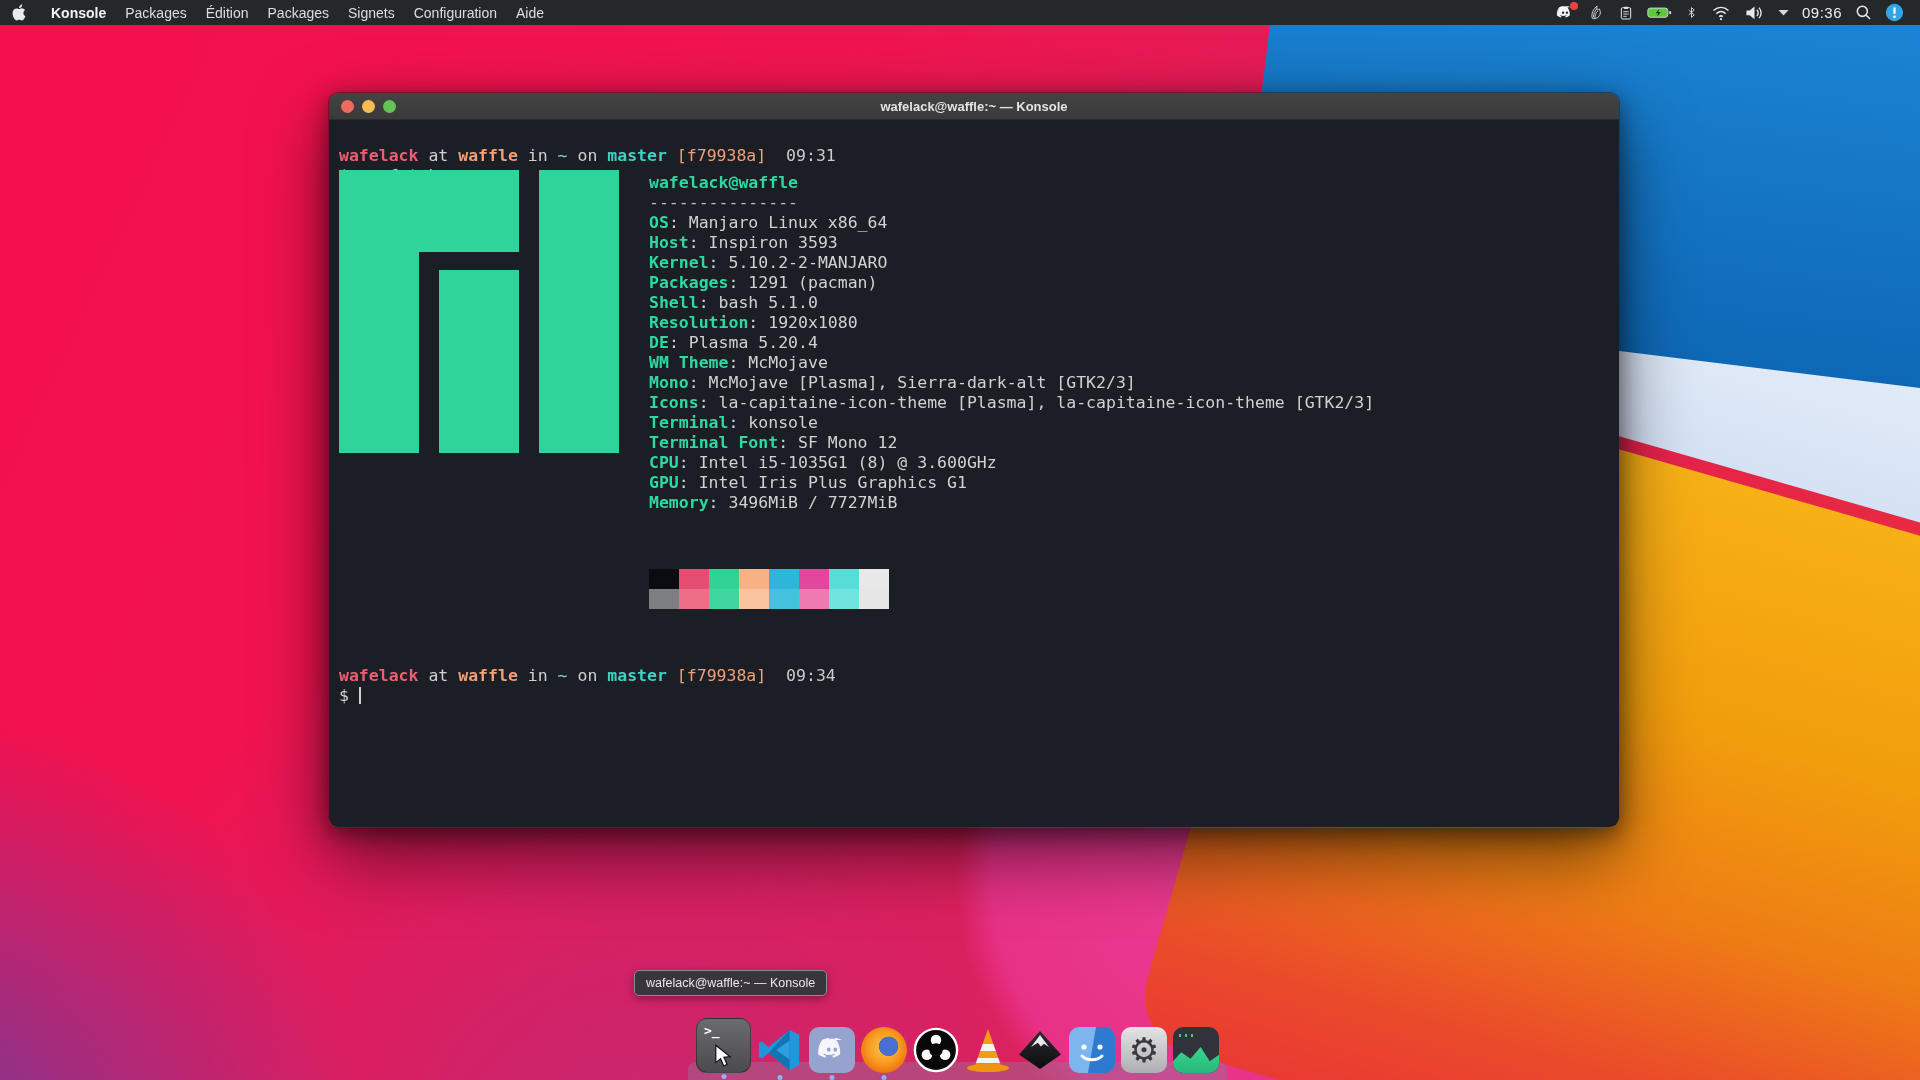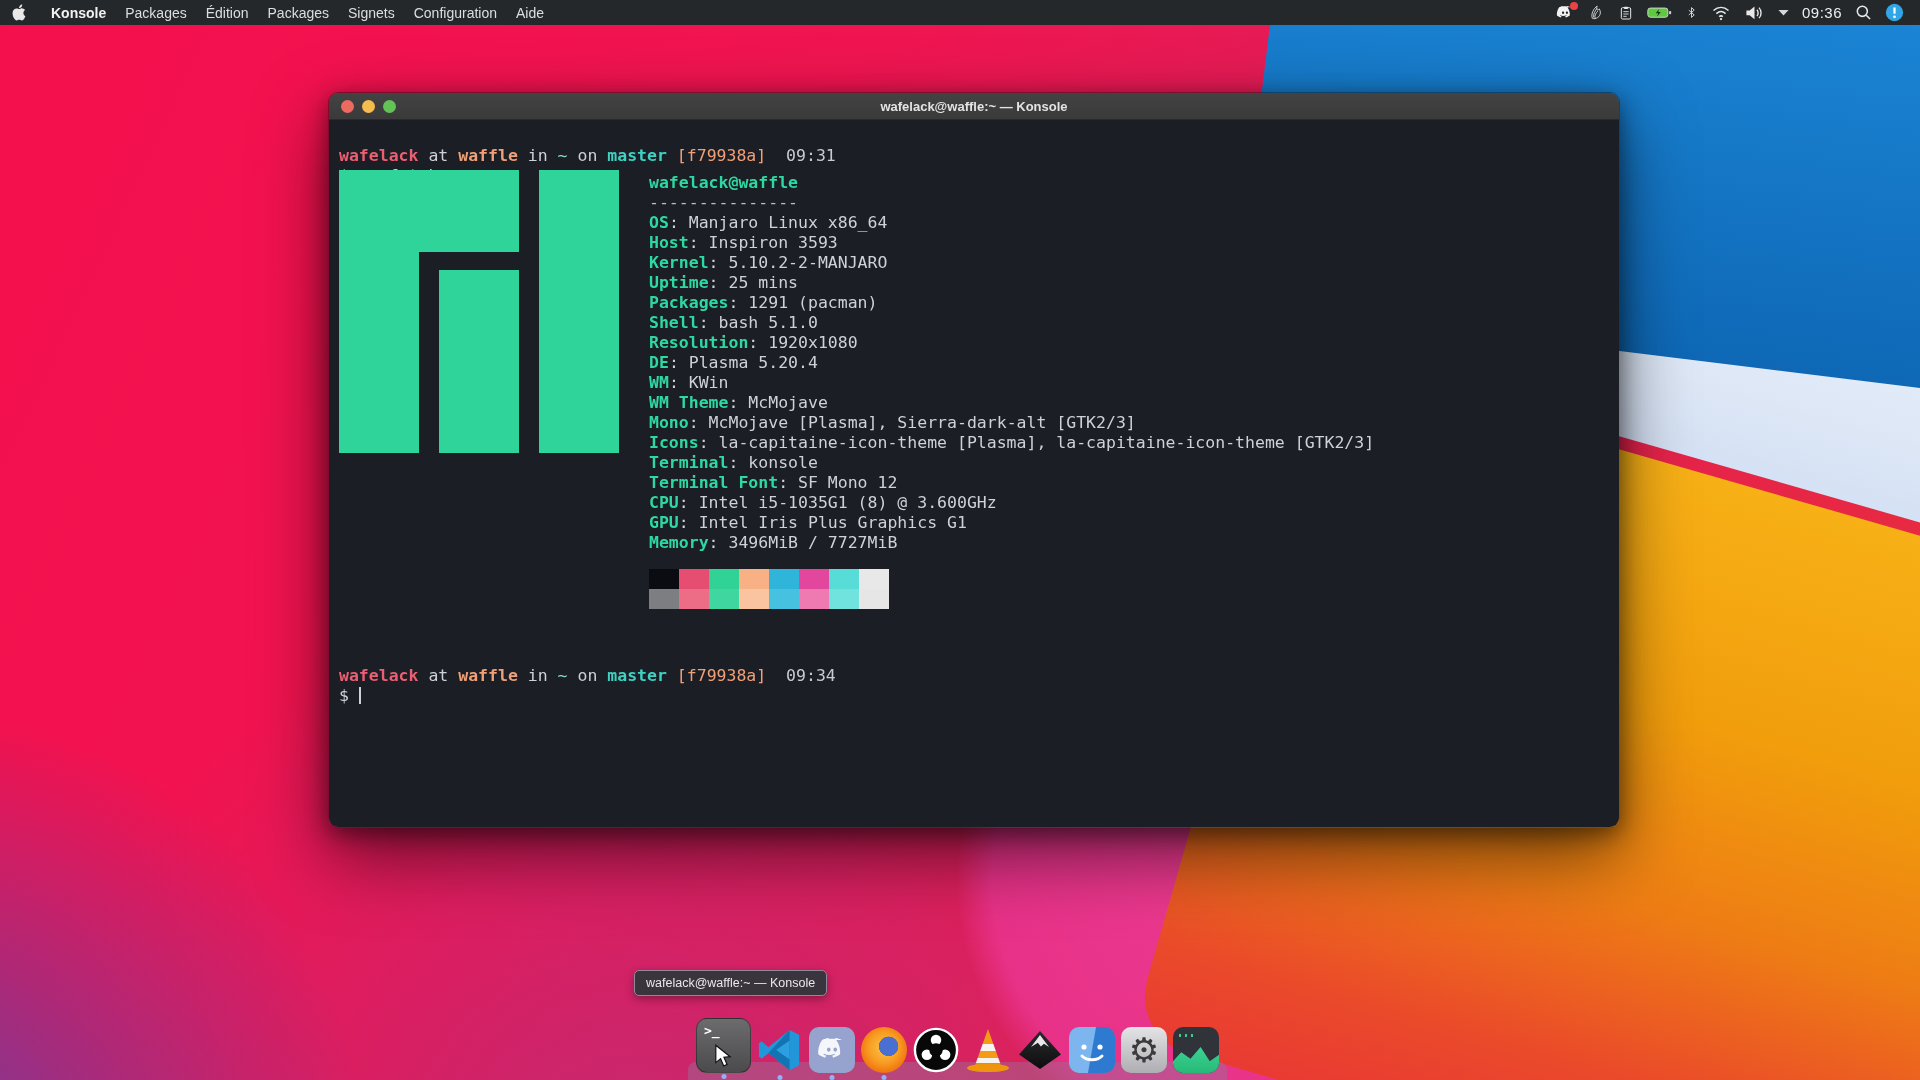--- a/index.html
+++ b/index.html
@@ -244,26 +244,24 @@
         <div class="logo-block" id="lb-mid"></div>
         <div class="logo-block" id="lb-right"></div>
       </div>
 
       <div id="nf-info">
           <div class="nf-line nf-header">wafelack@waffle</div>
           <div class="nf-line nf-sep">---------------</div>
           <div class="nf-line"><span class="nf-label">OS</span>: Manjaro Linux x86_64</div>
           <div class="nf-line"><span class="nf-label">Host</span>: Inspiron 3593</div>
           <div class="nf-line"><span class="nf-label">Kernel</span>: 5.10.2-2-MANJARO</div>
-          <div class="nf-line"><span class="nf-label">Uptime</span>: 25 mins</div>
           <div class="nf-line"><span class="nf-label">Packages</span>: 1291 (pacman)</div>
           <div class="nf-line"><span class="nf-label">Shell</span>: bash 5.1.0</div>
           <div class="nf-line"><span class="nf-label">Resolution</span>: 1920x1080</div>
           <div class="nf-line"><span class="nf-label">DE</span>: Plasma 5.20.4</div>
-          <div class="nf-line"><span class="nf-label">WM</span>: KWin</div>
           <div class="nf-line"><span class="nf-label">WM Theme</span>: McMojave</div>
           <div class="nf-line"><span class="nf-label">Mono</span>: McMojave [Plasma], Sierra-dark-alt [GTK2/3]</div>
           <div class="nf-line"><span class="nf-label">Icons</span>: la-capitaine-icon-theme [Plasma], la-capitaine-icon-theme [GTK2/3]</div>
           <div class="nf-line"><span class="nf-label">Terminal</span>: konsole</div>
           <div class="nf-line"><span class="nf-label">Terminal Font</span>: SF Mono 12</div>
           <div class="nf-line"><span class="nf-label">CPU</span>: Intel i5-1035G1 (8) @ 3.600GHz</div>
           <div class="nf-line"><span class="nf-label">GPU</span>: Intel Iris Plus Graphics G1</div>
           <div class="nf-line"><span class="nf-label">Memory</span>: 3496MiB / 7727MiB</div>
         </div>
       <div id="palette">

